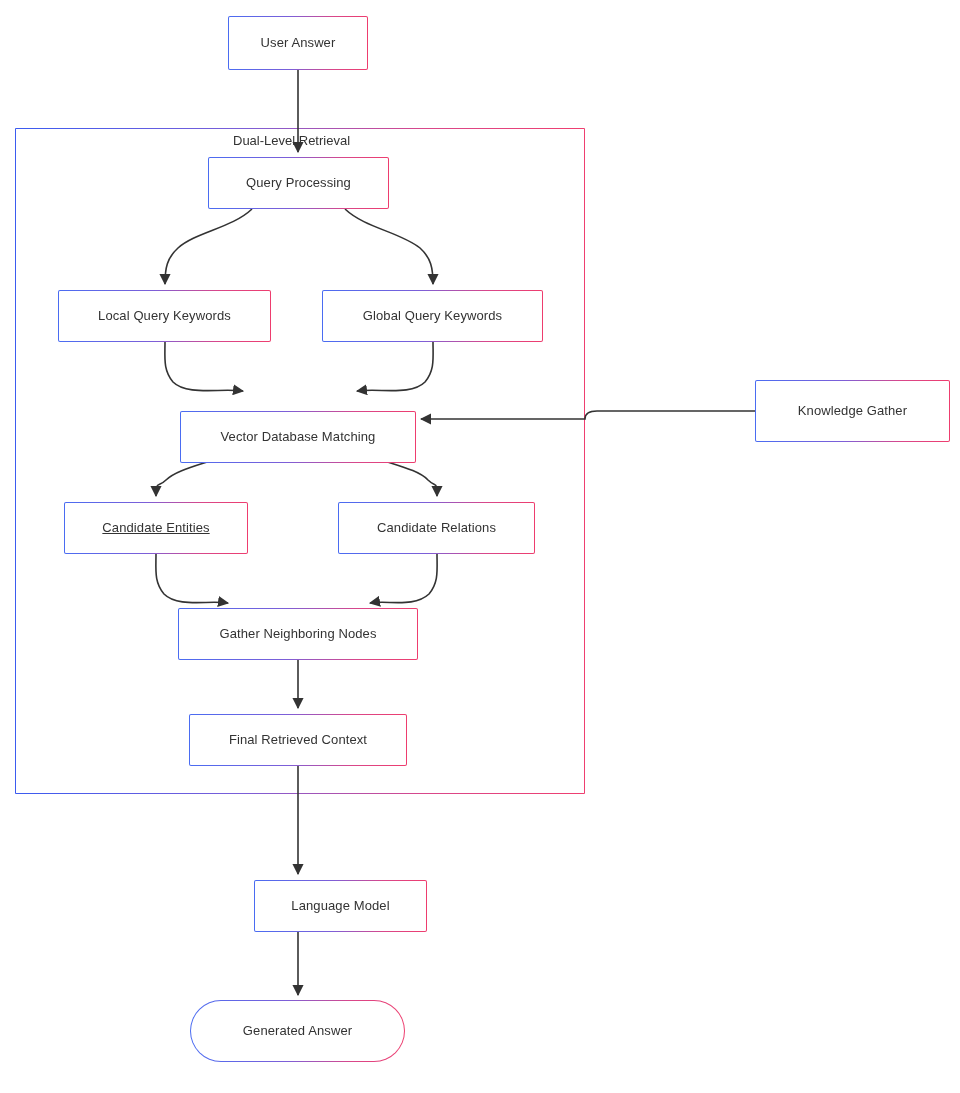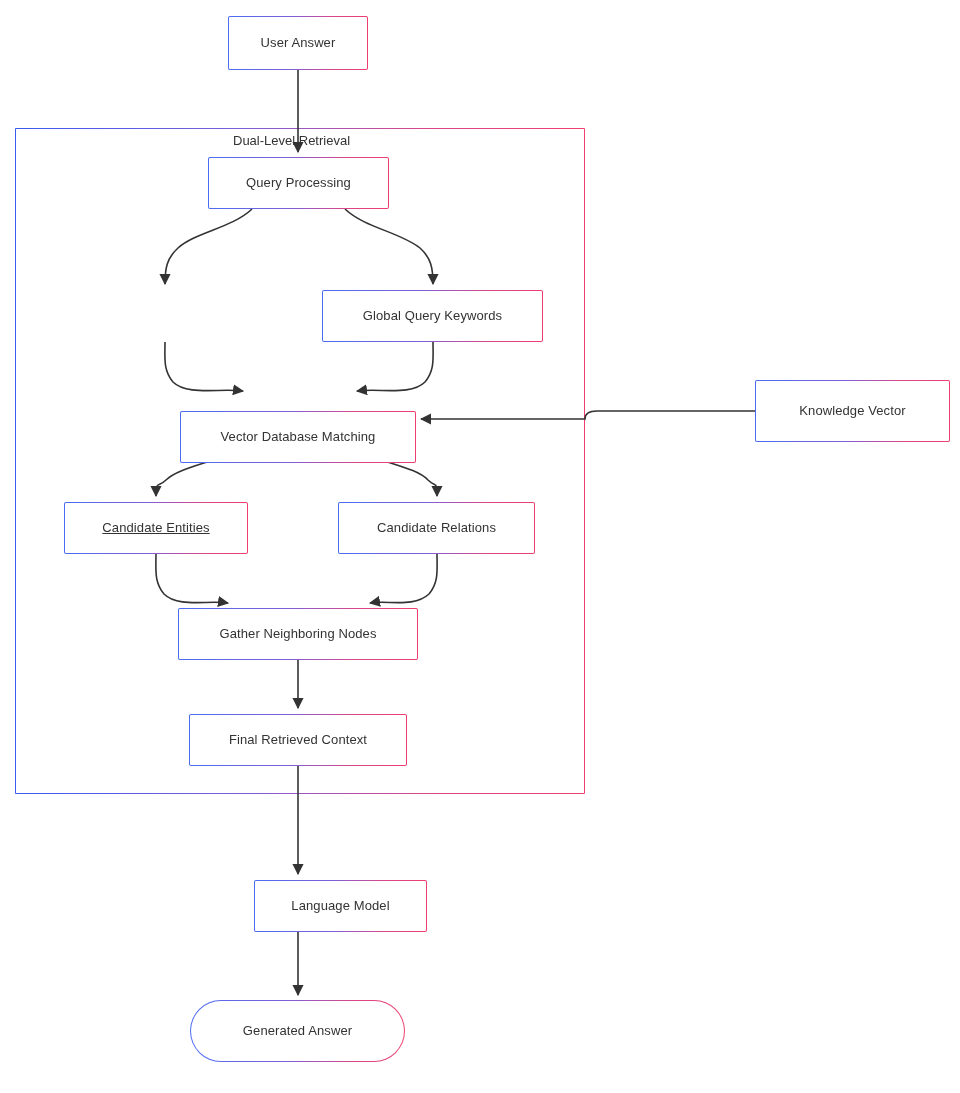--- a/index.html
+++ b/index.html
@@ -107,40 +107,43 @@
       <path d="M 298,932 L 298,995"></path>
     </g>
   </svg>
 
   <div class="node" style="left: 228px; top: 16px; width: 140px; height: 54px;">
     <span>User Answer</span>
   </div>
   <div class="node" style="left: 208px; top: 157px; width: 181px; height: 52px;">
     <span>Query Processing</span>
   </div>
+  <div class="node" style="left: 58px; top: 290px; width: 213px; height: 52px;">
+    <span>Local Query Keywords</span>
+  </div>
   <div class="node" style="left: 322px; top: 290px; width: 221px; height: 52px;">
     <span>Global Query Keywords</span>
   </div>
   <div class="node" style="left: 180px; top: 396px; width: 236px; height: 52px; margin-top: 15px;">
     <span>Vector Database Matching</span>
   </div>
   <div class="node" style="left: 64px; top: 502px; width: 184px; height: 52px; text-decoration: underline;">
     <span>Candidate Entities</span>
   </div>
   <div class="node" style="left: 338px; top: 502px; width: 197px; height: 52px;">
     <span>Candidate Relations</span>
   </div>
   <div class="node" style="left: 178px; top: 608px; width: 240px; height: 52px;">
     <span>Gather Neighboring Nodes</span>
   </div>
   <div class="node" style="left: 189px; top: 714px; width: 218px; height: 52px;">
     <span>Final Retrieved Context</span>
   </div>
   <div class="node" style="left: 755px; top: 380px; width: 195px; height: 62px;">
-    <span>Knowledge Vector</span>
+    <span>Knowledge Gather</span>
   </div>
   <div class="node" style="left: 212px; top: 880px; width: 173px; height: 52px; margin-left: 42px;">
     <span>Language Model</span>
   </div>
   <div class="node stadium" style="left: 190px; top: 1000px; width: 215px; height: 62px;">
     <span>Generated Answer</span>
   </div>
 
 </div>
 

